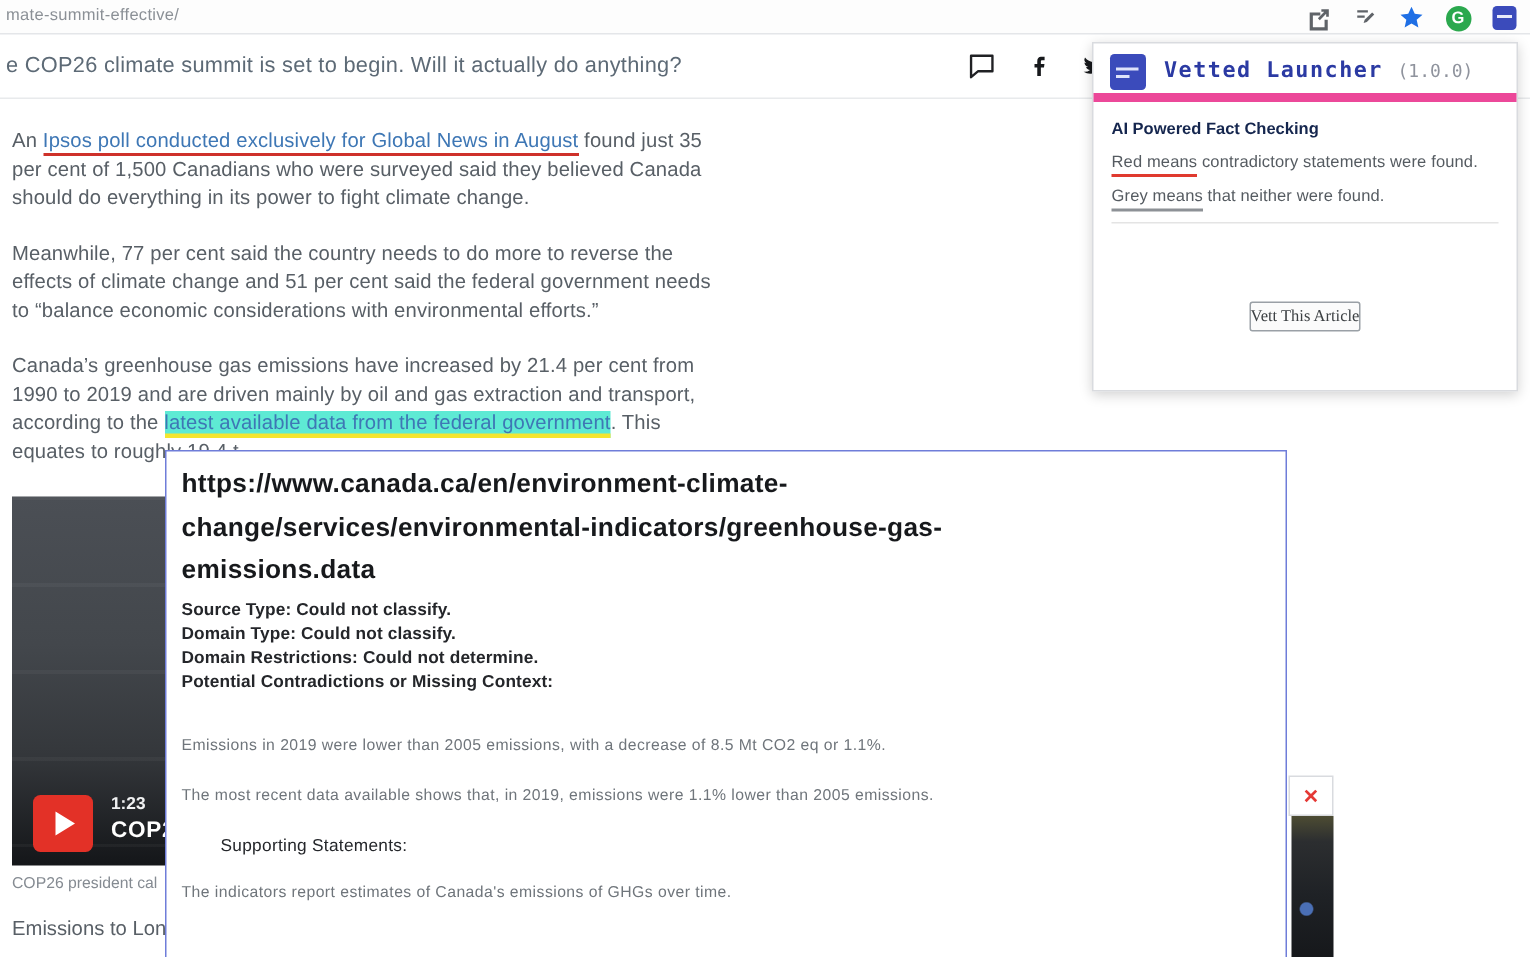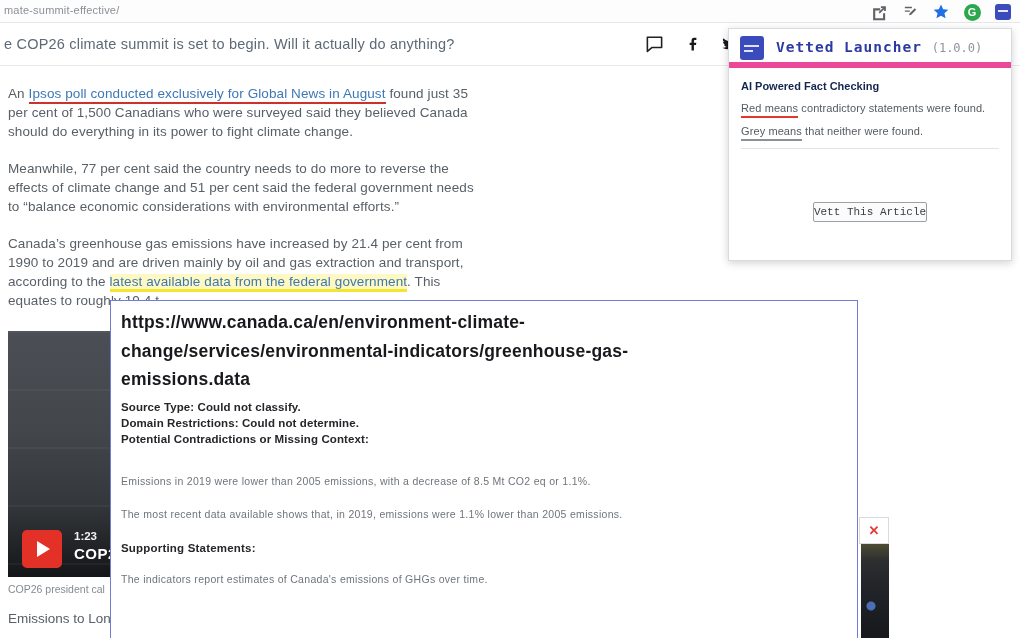--- a/index.html
+++ b/index.html
@@ -21,21 +21,21 @@
   .art-header { position:absolute; left:0; top:24px; width:1020px; height:42px; background:#fff;
                 border-bottom:1px solid #e8eaec; z-index:1; }
   .headline { position:absolute; left:4px; top:12px; font-size:14.5px; font-weight:500; color:#5d6a76; letter-spacing:.2px; }
   .hdr-icons { position:absolute; left:645px; top:10px; display:flex; gap:20px; align-items:center; }
 
   
   .art-body { position:absolute; left:8px; top:84px; width:466px; font-size:13.5px; line-height:19px;
               color:#585f66; letter-spacing:.1px; z-index:1; }
   .art-body p { margin-bottom:18px; }
   a.link-red { color:#3e77b5; text-decoration:none; border-bottom:2px solid #ce312a; padding-bottom:1px; }
-  a.link-yellow { color:#3e77b5; text-decoration:none; background:#fef9c3;
+  a.link-yellow { color:#3e77b5; text-decoration:none; background:#5eead4;
                   border-bottom:3px solid #f4e52f; padding-bottom:0;text-align:center; }
 
   
   .video-thumb { position:absolute; left:8px; top:331px; width:332px; height:246px; z-index:2; overflow:hidden;
     background:
       repeating-linear-gradient(180deg, rgba(255,255,255,.04) 0 2px, rgba(0,0,0,0) 2px 58px),
       linear-gradient(180deg, #4b4f55 0%, #43474c 40%, #34373b 70%, #141619 100%); }
   .play-btn { position:absolute; left:14px; top:199px; width:40px; height:38px; background:#e33127;
               border-radius:5px; display:flex; align-items:center; justify-content:center; }
   .play-tri { width:0; height:0; border-left:13px solid #fff; border-top:8px solid transparent; border-bottom:8px solid transparent; margin-left:3px; }
@@ -53,35 +53,35 @@
   .ext-logo::after  { content:""; position:absolute; left:4px; top:14px; width:9px; height:2px; background:#dfe3fa; }
   .ext-title { position:absolute; left:47px; top:10px; font-family:"DejaVu Sans Mono", monospace;
                font-size:14.5px; font-weight:bold; color:#2b3aa3; letter-spacing:1px; }
   .ext-ver { font-family:"DejaVu Sans Mono", monospace; font-size:12px; font-weight:normal; color:#8f939d; letter-spacing:0; }
   .ext-body { padding:12px 12px 0 12px; }
   .ext-sub { font-size:11px; font-weight:bold; color:#15264e; margin-bottom:10px; }
   .legend-row { font-size:11px; color:#555b61; margin-bottom:11px; letter-spacing:.1px; }
   .legend-key { border-bottom:2px solid; padding-bottom:2px; }
   .ext-divider { margin-top:3px; border-top:1px solid #e4e4e4; }
   .ext-btn-row { text-align:center; margin-top:52px; }
-  .vett-btn { font-family:Liberation Mono, monospace; font-size:11px; color:#3c4043; background:#fbfbfb;
+  .vett-btn { font-family:Liberation Serif, serif; font-size:11px; color:#3c4043; background:#fbfbfb;
               border:1px solid #9aa0a6; border-radius:2px; padding:3px 0; }
 
   
   .tooltip { position:absolute; left:110px; top:300px; width:748px; height:360px; background:#fff;
              border:1px solid #6f7dd9; z-index:30; padding:7px 10px 0 10px; overflow:hidden; }
   .caret { position:absolute; left:141px; top:-7px; width:0; height:0;
            border-left:7px solid transparent; border-right:7px solid transparent; border-bottom:7px solid #17191c; }
   .tt-url { font-size:17.5px; font-weight:bold; color:#17191c; line-height:28.5px; letter-spacing:.2px; }
   .tt-url span { display:block; }
   .tt-meta { margin-top:5px; }
   .tt-meta div { font-size:11.5px; font-weight:bold; color:#24262a; line-height:16px; letter-spacing:.1px; }
   .tt-para { font-size:10.5px; color:#6f757b; line-height:16.5px; letter-spacing:.3px; margin-top:17px; }
   .tt-para.first { margin-top:26px; }
-  .tt-support { font-size:11.5px; font-weight:bold; color:#24262a; margin-top:19px; letter-spacing:.2px; }
+  .tt-support { font-size:11.5px; font-weight:normal; color:#24262a; margin-top:19px; letter-spacing:.2px;margin-left:26px; }
 
   
   .float-player { position:absolute; left:859px; top:517px; width:30px; height:121px; z-index:20; }
   .fp-close { width:30px; height:27px; background:#fff; border:1px solid #d9dbdf; display:flex;
               align-items:center; justify-content:center; color:#e53935; font-size:13px; font-weight:bold; }
   .fp-img { width:28px; height:94px; margin-left:2px;
     background:
       radial-gradient(circle at 10px 62px, #4a6fb5 0 4px, rgba(0,0,0,0) 5px),
       linear-gradient(180deg, #4d4c33 0%, #2c2e30 18%, #1f2226 55%, #16181b 100%); }
 
@@ -174,20 +174,21 @@
 
   <div class="tooltip">
     <div class="caret"></div>
     <div class="tt-url">
       <span>https://www.canada.ca/en/environment-climate-</span>
       <span>change/services/environmental-indicators/greenhouse-gas-</span>
       <span>emissions.data</span>
     </div>
     <div class="tt-meta">
       <div>Source Type: Could not classify.</div>
+      <div>Domain Type: Could not classify.</div>
       <div>Domain Restrictions: Could not determine.</div>
       <div>Potential Contradictions or Missing Context:</div>
     </div>
     <div class="tt-para first">Emissions in 2019 were lower than 2005 emissions, with a decrease of 8.5 Mt CO2 eq or 1.1%.</div>
     <div class="tt-para">The most recent data available shows that, in 2019, emissions were 1.1% lower than 2005 emissions.</div>
     <div class="tt-support">Supporting Statements:</div>
     <div class="tt-para">The indicators report estimates of Canada's emissions of GHGs over time.</div>
   </div>
 
   <div class="float-player">

